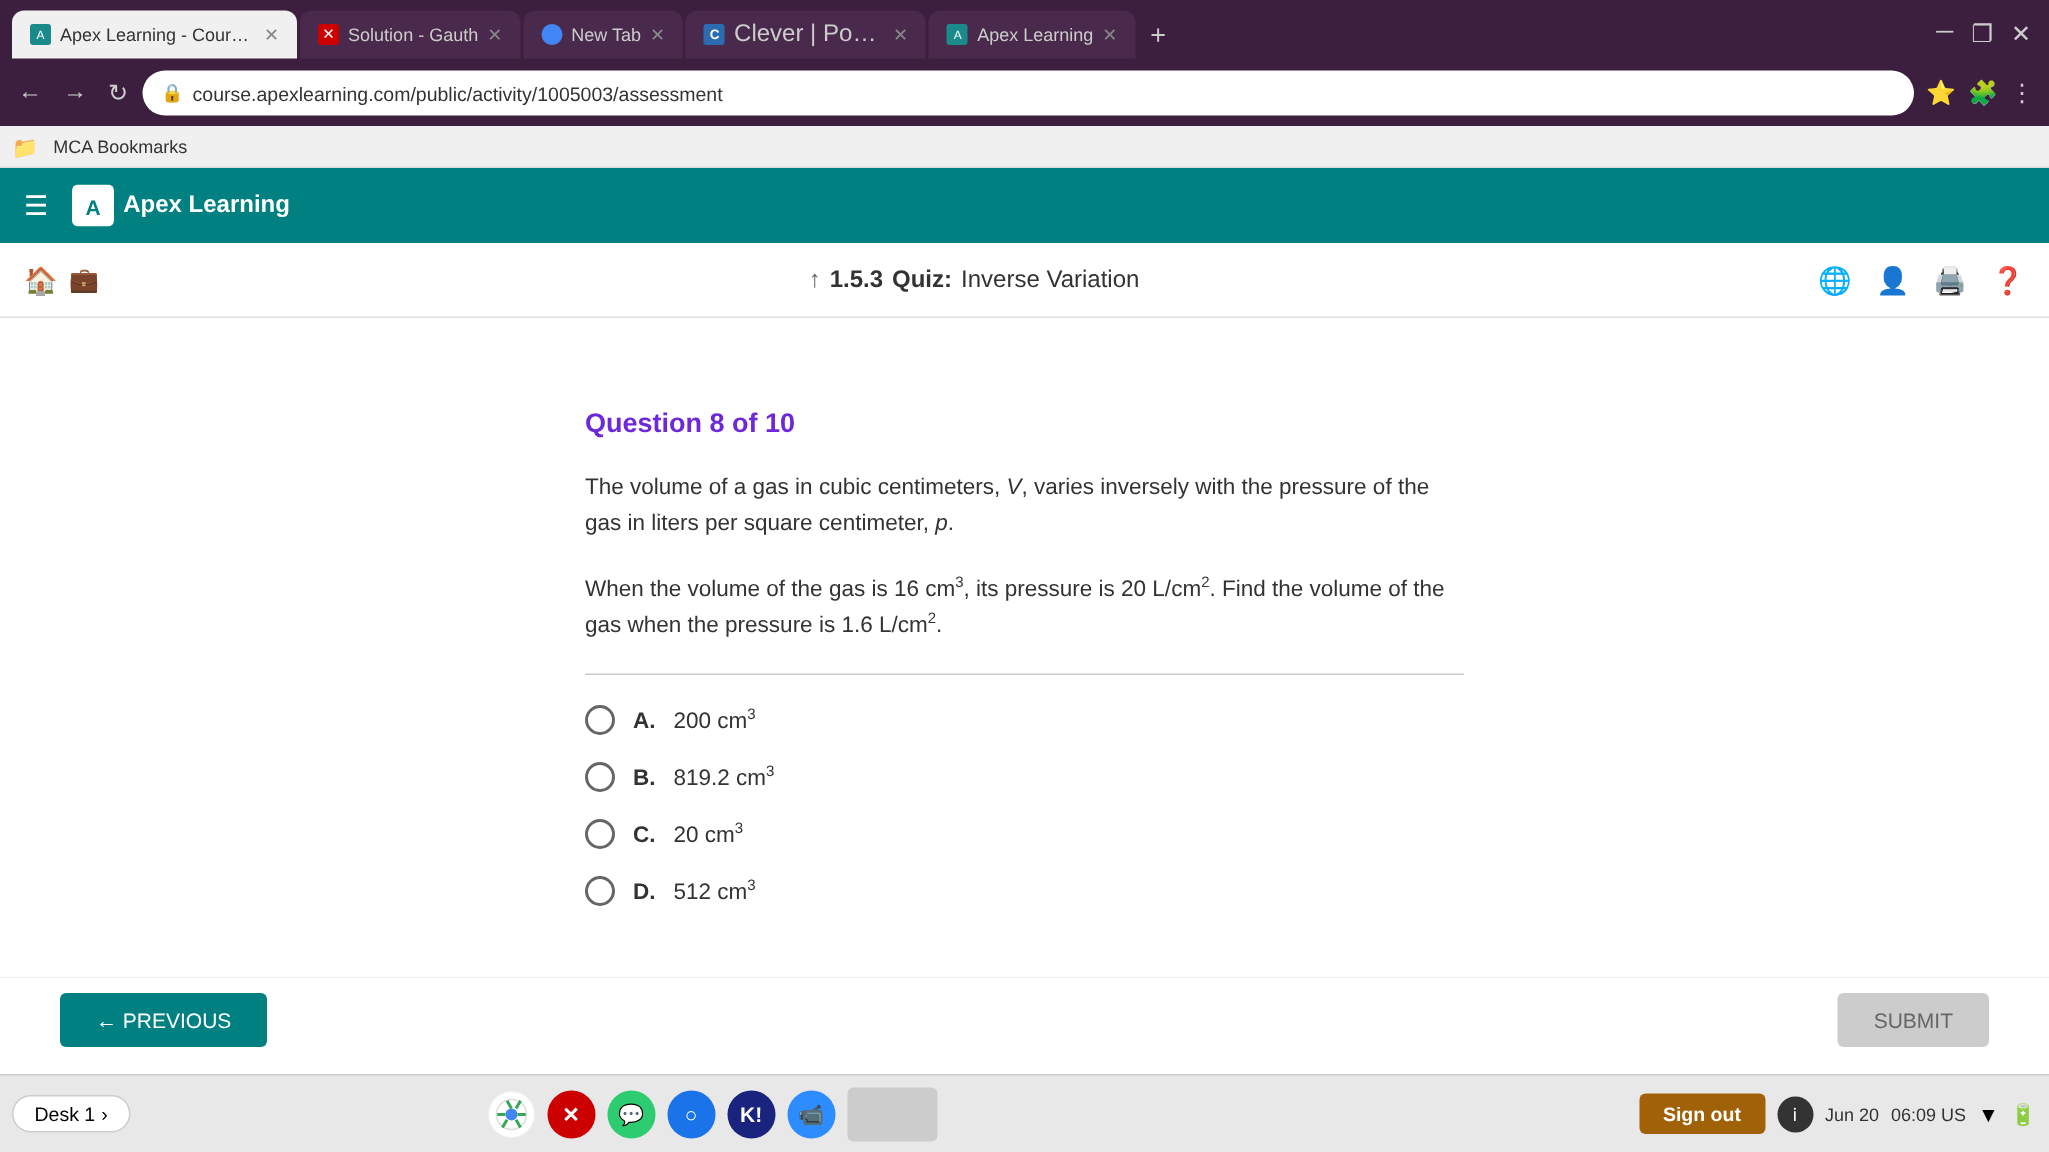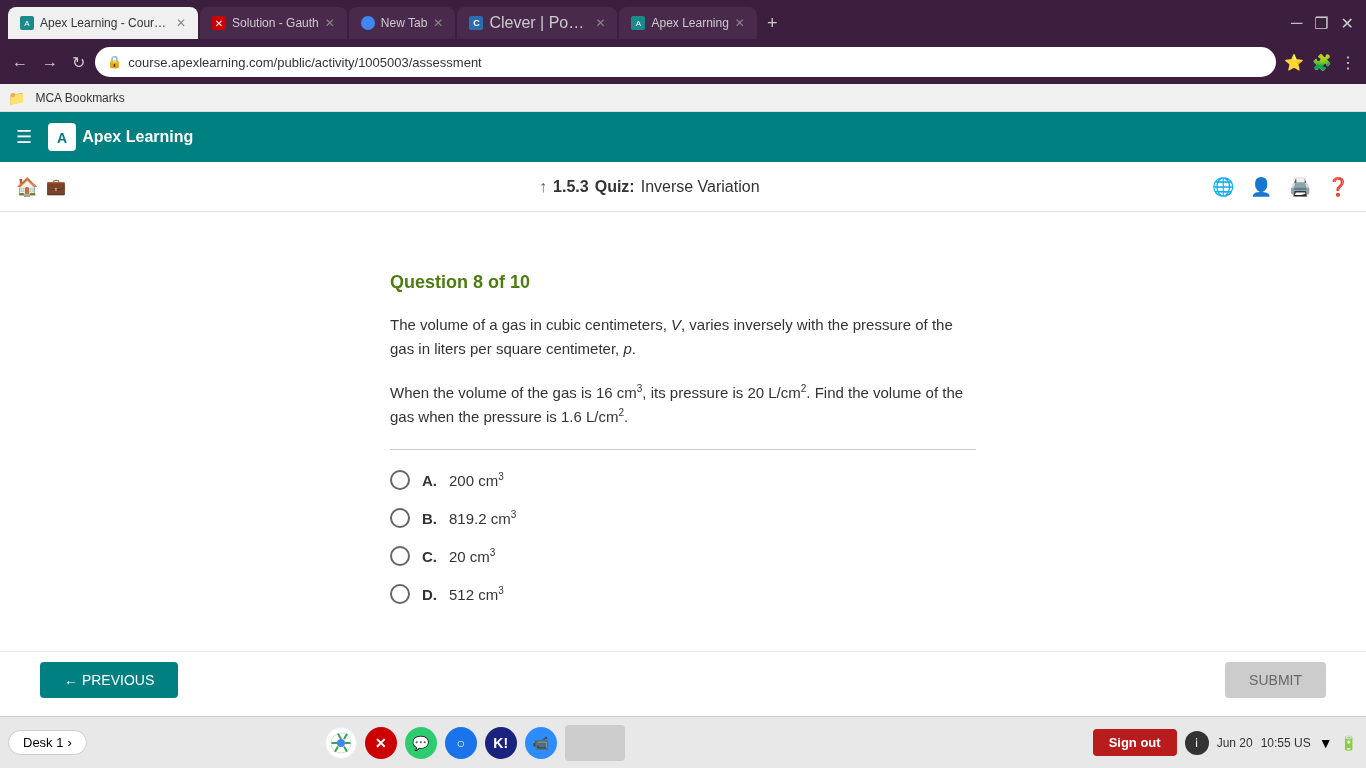--- a/index.html
+++ b/index.html
@@ -39,21 +39,21 @@
     
     .sub-header { background: white; height: 50px; display: flex; align-items: center; padding: 0 16px; border-bottom: 1px solid #ddd; }
     .home-icon { font-size: 18px; color: #555; cursor: pointer; margin-right: 8px; }
     .briefcase-icon { font-size: 16px; color: #555; cursor: pointer; margin-right: auto; }
     .quiz-title { display: flex; align-items: center; gap: 6px; font-size: 16px; color: #333; margin-left: 20px; }
     .sub-actions { display: flex; align-items: center; gap: 16px; margin-left: auto; }
     .sub-actions span { font-size: 18px; color: #555; cursor: pointer; }
 
     
     .main-content { background: white; padding: 30px 40px; max-width: 900px; margin: 0 auto; }
-    .question-header { font-size: 18px; font-weight: bold; color: #4d7c0f; margin-bottom: 20px; }
+    .question-header { font-size: 18px; font-weight: bold; color: #6d28d9; margin-bottom: 20px; }
     .question-text { font-size: 15px; color: #333; line-height: 1.6; margin-bottom: 20px; }
     .question-text em { font-style: italic; }
     .divider { border: none; border-top: 1px solid #ccc; margin: 20px 0; }
     .answer-options { display: flex; flex-direction: column; gap: 18px; margin-top: 10px; }
     .answer-option { display: flex; align-items: center; gap: 12px; font-size: 15px; color: #333; }
     .radio-circle { width: 20px; height: 20px; border-radius: 50%; border: 2px solid #666; cursor: pointer; flex-shrink: 0; background: white; }
     .option-label { font-weight: bold; }
     .option-text { font-size: 15px; text-align: center; }
     sup { font-size: 10px; }
 
@@ -64,21 +64,21 @@
 
     
     .taskbar { position: fixed; bottom: 0; left: 0; right: 0; background: #e8e8e8; height: 52px; display: flex; align-items: center; padding: 0 8px; gap: 8px; border-top: 1px solid #ccc; justify-content: flex-end; }
     .taskbar-btn { background: white; border: 1px solid #ccc; border-radius: 20px; padding: 4px 14px; font-size: 13px; cursor: pointer; display: flex; align-items: center; gap: 4px; }
     .taskbar-apps { display: flex; align-items: center; gap: 8px; margin: 0 auto; }
     .app-icon { width: 32px; height: 32px; border-radius: 50%; display: flex; align-items: center; justify-content: center; font-size: 18px; cursor: pointer; }
     .app-icon.chrome { background: white; border: 1px solid #eee; }
     .app-icon.red { background: #cc0000; }
     .app-icon.blue { background: #1a73e8; }
     .taskbar-right { display: flex; align-items: center; gap: 8px; margin-left: auto; }
-    .sign-out-btn { background: #b91c1c; color: white; border: none; padding: 6px 16px; border-radius: 4px; font-size: 13px; cursor: pointer; font-weight: bold; }
+    .sign-out-btn { background: #a16207; color: white; border: none; padding: 6px 16px; border-radius: 4px; font-size: 13px; cursor: pointer; font-weight: bold; }
     .taskbar-info { font-size: 12px; color: #333; }
     .circle-icon { width: 24px; height: 24px; border-radius: 50%; background: #333; color: white; display: flex; align-items: center; justify-content: center; font-size: 12px; }
 
     .content-wrapper { background: white; min-height: 450px; padding: 30px 350px 100px 350px; }
     @media (max-width: 900px) { .content-wrapper { padding: 30px 40px 100px 40px; } }
   </style>
 </head>
 <body>
 
 <div class="browser-chrome">
@@ -247,17 +247,17 @@
 
     <div class="app-icon" style="background:#2D8CFF;color:white;font-size:14px;">📹</div>
 
     <div style="background:#ccc;width:60px;height:36px;border-radius:4px;"></div>
   </div>
 
   <div class="taskbar-right">
     <button class="sign-out-btn">Sign out</button>
     <div class="circle-icon">ℹ</div>
     <span class="taskbar-info">Jun 20</span>
-    <span class="taskbar-info">10:55 US</span>
+    <span class="taskbar-info">06:09 US</span>
     <span style="font-size:14px;">▼</span>
     <span style="font-size:14px;">🔋</span>
   </div>
 </div>
 
 </body></html>

